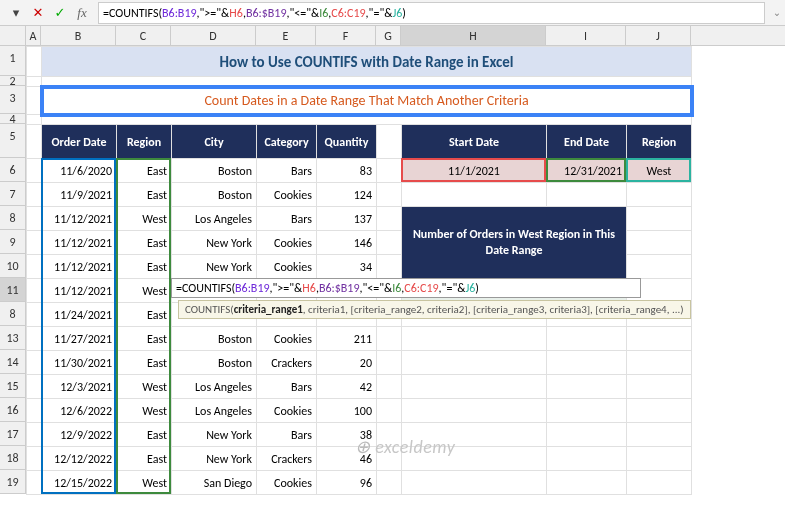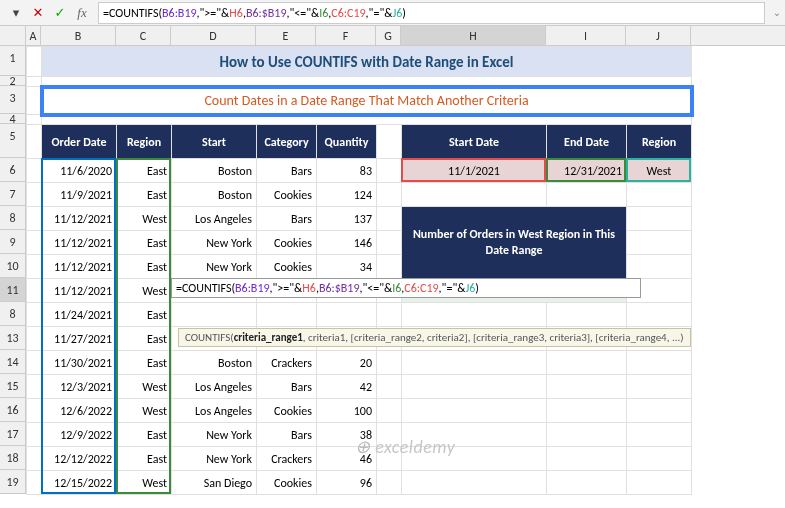--- a/index.html
+++ b/index.html
@@ -140,21 +140,21 @@
             <td colspan="9" class="title2">Count Dates in a Date Range That Match Another Criteria</td>
           </tr>
       <tr>
             <td style="height:10px"></td>
             <td colspan="9" style="height:10px"></td>
           </tr>
       <tr>
         <td style="height:34px"></td>
         <td class="hdr wB">Order Date</td>
         <td class="hdr wC">Region</td>
-        <td class="hdr wD">Start</td>
+        <td class="hdr wD">City</td>
         <td class="hdr wE">Category</td>
         <td class="hdr wF">Quantity</td>
         <td class="wG"></td>
         <td class="hdr2 wH">Start Date</td>
         <td class="hdr2 wI">End Date</td>
         <td class="hdr2 wJ">Region</td>
       </tr>
 
       <tr>
         <td></td>
@@ -335,21 +335,21 @@
         <span>,</span>
         <span class="c-purple">B6:$B19</span>
         <span>,"&lt;="&amp;</span>
         <span class="c-green">I6</span>
         <span>,</span>
         <span class="c-red">C6:C19</span>
         <span>,"="&amp;</span>
         <span class="c-teal">J6</span>
         <span>)</span>
     </div>
-    <div class="hint" style="left:152px; top:254px;margin-top:28px;">
+    <div class="hint" style="left:152px; top:254px;">
       COUNTIFS(<b>criteria_range1</b>, criteria1, [criteria_range2, criteria2], [criteria_range3, criteria3], [criteria_range4, ...)
     </div>
 
   </div>
 
   <div class="watermark">
     <span>⊕</span> <span class="e">exceldemy</span>
   </div>
 
 </div>

